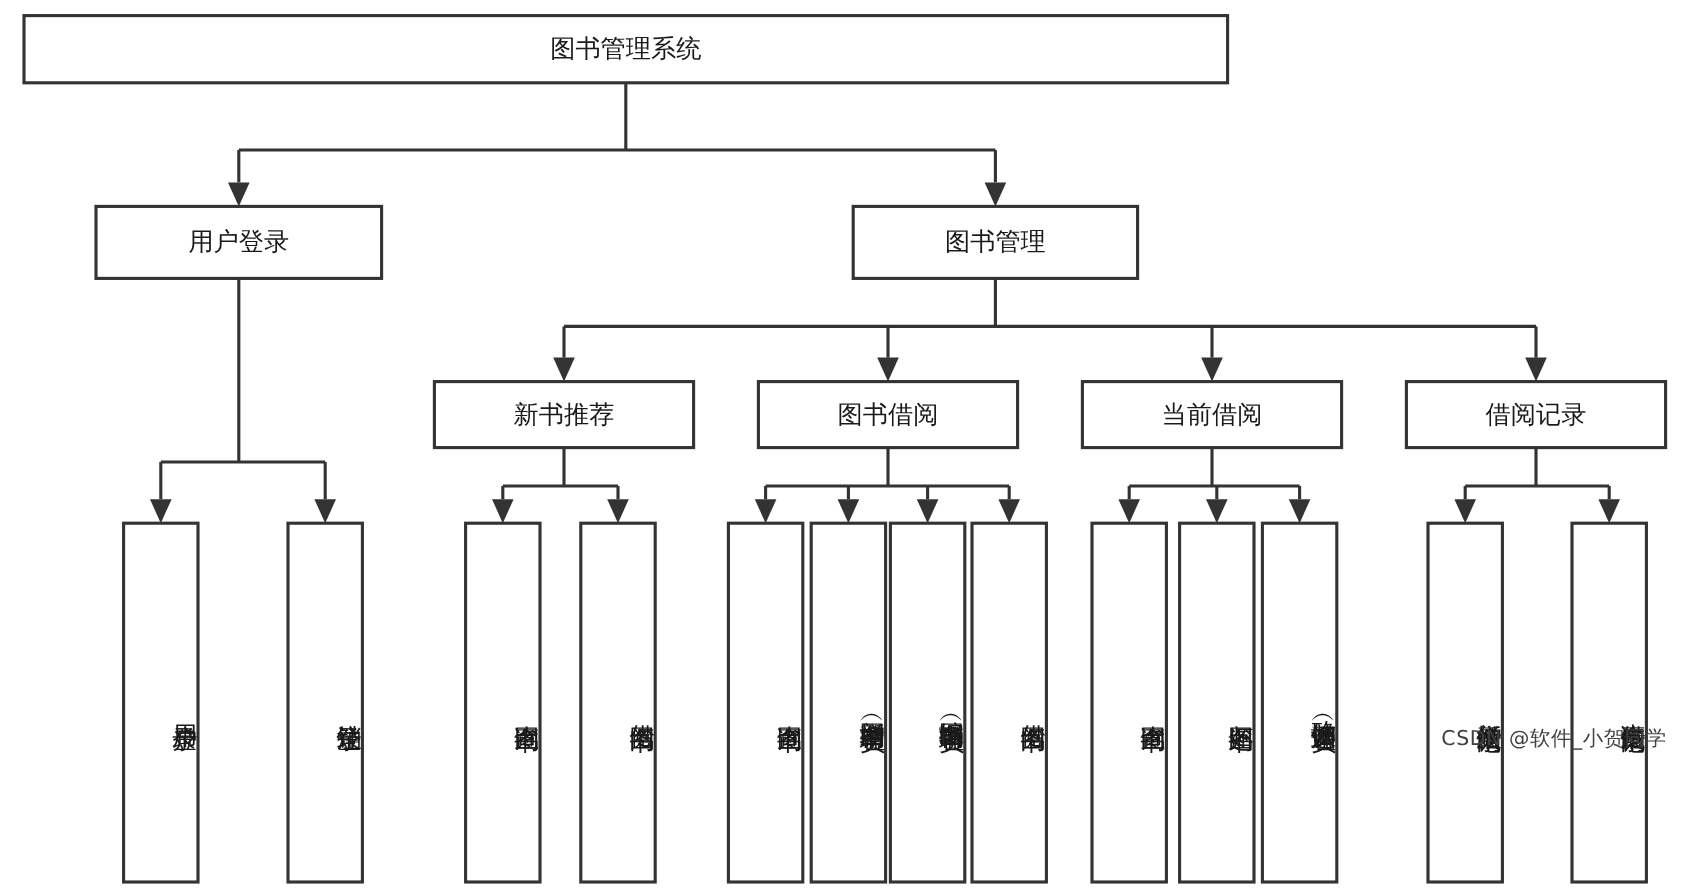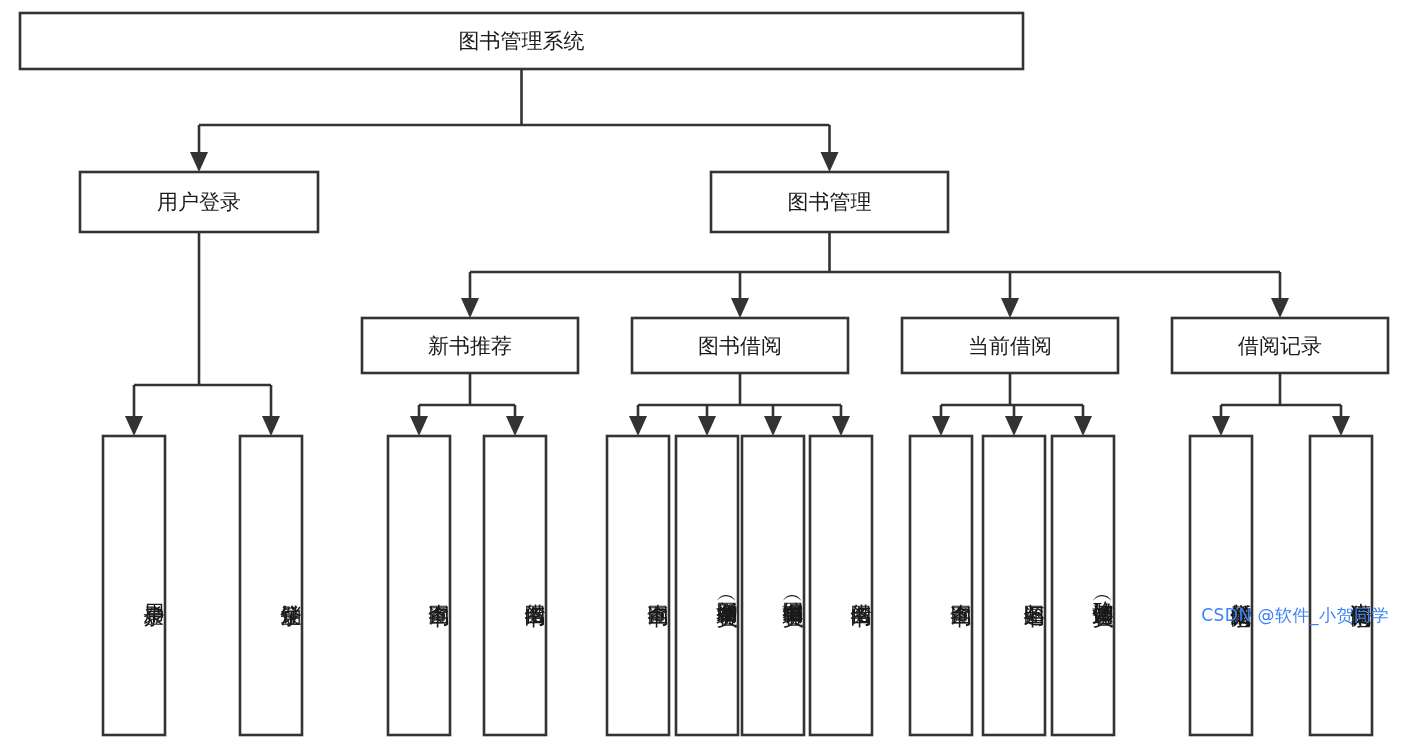--- a/index.html
+++ b/index.html
@@ -61,21 +61,21 @@
     justify-content: center;
     white-space: nowrap;
     pointer-events: none;
   }
   .watermark {
     position: absolute;
     right: 16px;
     bottom: 6px;
     font-family: "DejaVu Sans", "Liberation Sans", sans-serif;
     font-size: 17px;
-    color: #3b82f6;
+    color: #404040;
     letter-spacing: 0.5px;
     white-space: nowrap;
   }
 </style>
 </head>
 <body>
 
 <div id="diagram-root">
 
   <svg class="flow" viewBox="0 0 1405 747">

